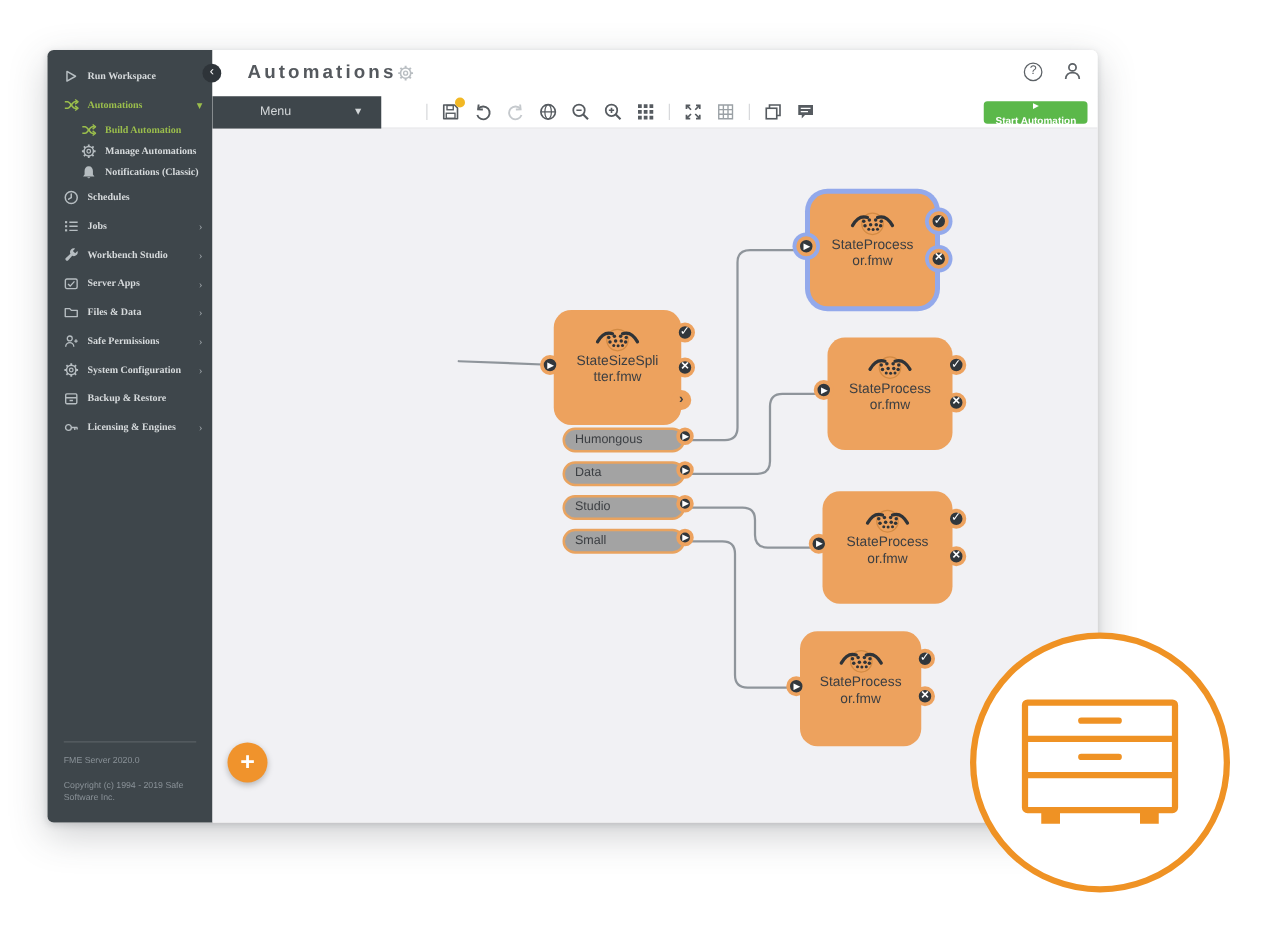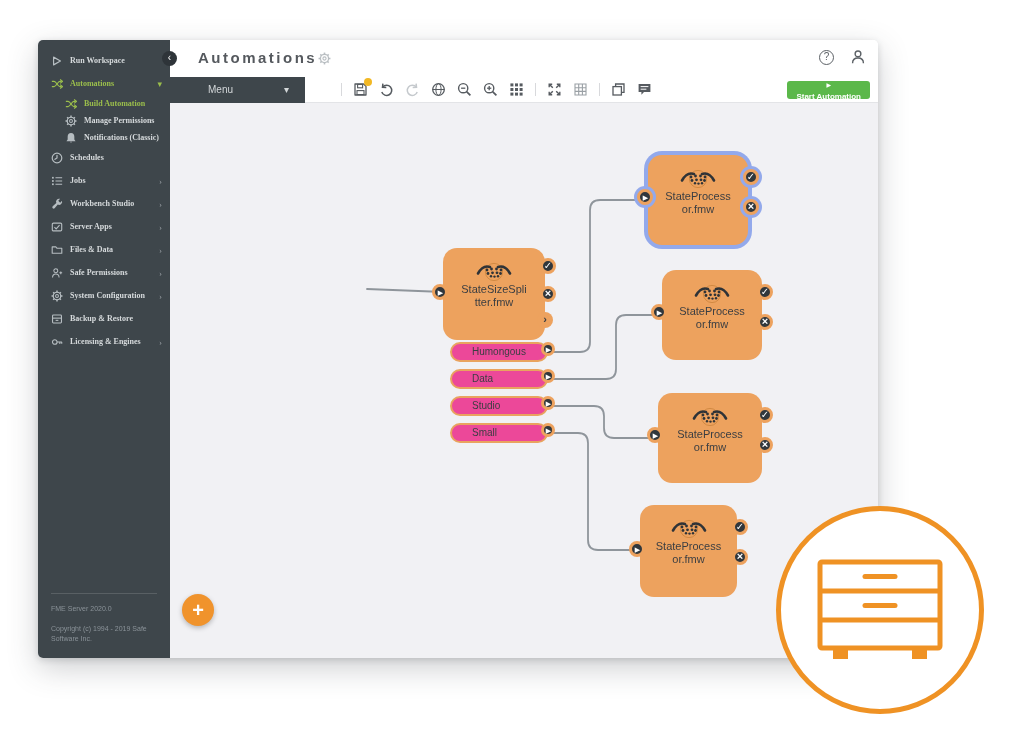--- a/index.html
+++ b/index.html
@@ -73,22 +73,22 @@
   .node.green > .port { border-color:#a7c96b; }
   .node.selected > .port { box-shadow:0 0 0 3px #93a9eb; }
   .port .pg { font-size:8px; line-height:1; }
   .port.pcheck .pg { font-size:10px; font-weight:bold; }
   .port.pfail .pg { font-size:11px; font-weight:bold; margin-top:-1px; }
   .port.pplay .pg { margin-left:1px; font-size:7px; }
   .port-expand { position:absolute; width:16px; height:16px; background:#eda25e; border-radius:8px 8px 8px 8px;
                  color:#3b3e42; font-size:11px; font-weight:bold; line-height:15px; text-align:center; cursor:pointer; }
   .pout { right:-11px; top:calc(50% - 11px); }
 
-  .pill { position:absolute; left:280px; width:98px; height:20px; background:#ec4899; border:2px solid #e9a35f;
-          border-radius:10px; font-size:10px; color:#3b3e42; line-height:16px; padding-left:20px; text-align:left; cursor:pointer; }
+  .pill { position:absolute; left:280px; width:98px; height:20px; background:#a3a3a3; border:2px solid #e9a35f;
+          border-radius:10px; font-size:10px; color:#3b3e42; line-height:16px; padding-left:8px; text-align:left; cursor:pointer; }
   .pill .port { right:-9px; top:-2px; width:14px; height:14px; }
 
   .fab { position:absolute; left:12px; top:491px; width:32px; height:32px; border-radius:50%; background:#f0932c;
          color:#fff; font-size:20px; font-weight:bold; border:none; box-shadow:0 2px 5px rgba(0,0,0,.25);
          display:flex; align-items:center; justify-content:center; cursor:pointer; font-family:inherit; }
 
   
   .big-circle { position:absolute; left:776px; top:506px; width:208px; height:208px; background:#ffffff;
                 border:5px solid #ef9224; border-radius:50%; display:flex; align-items:center; justify-content:center; }
 </style>
@@ -303,21 +303,21 @@
               </svg>
             </span>
           <span class="nlabel">Build Automation</span>
         </div>
         <div class="nav-item sub">
           <span class="nicon">
               <svg width="12" height="12" viewBox="0 0 14 14">
                 <use href="#i-gear"></use>
               </svg>
             </span>
-          <span class="nlabel">Manage Permissions</span>
+          <span class="nlabel">Manage Automations</span>
         </div>
         <div class="nav-item sub">
           <span class="nicon">
               <svg width="12" height="12" viewBox="0 0 14 14">
                 <use href="#i-bell"></use>
               </svg>
             </span>
           <span class="nlabel">Notifications (Classic)</span>
         </div>
         <div class="nav-item">

